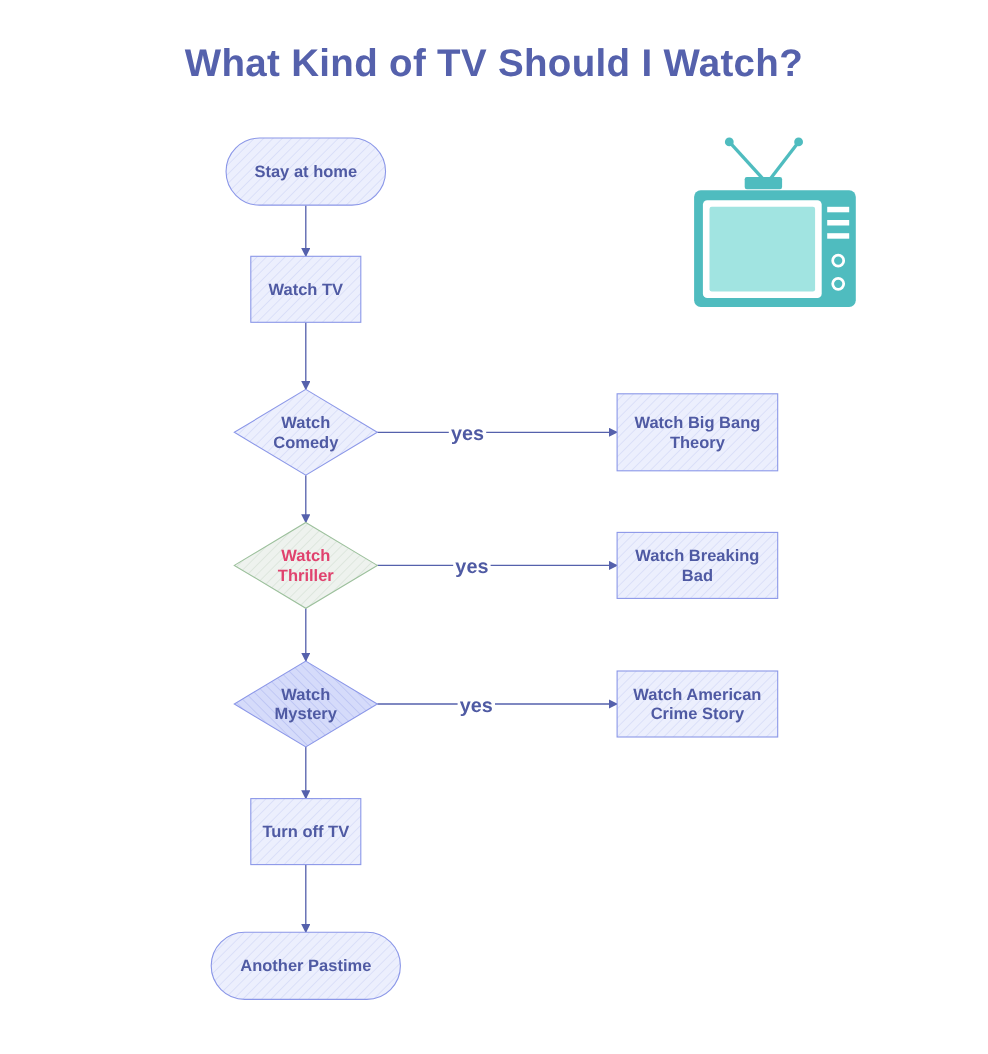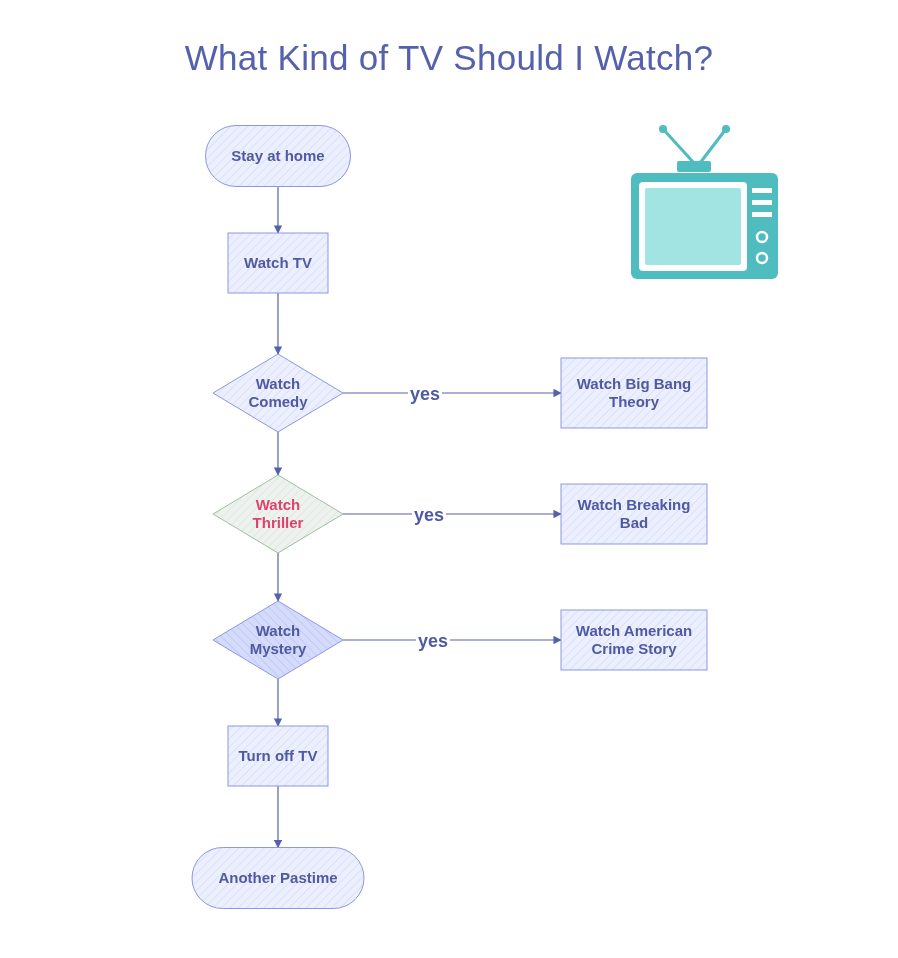--- a/index.html
+++ b/index.html
@@ -1,19 +1,19 @@
 <!DOCTYPE html>
 <html><head>
   <meta charset="utf-8">
   <style>
     html, body { margin: 0; padding: 0; background: #ffffff; }
     body { width: 898px; height: 958px; position: relative; overflow: hidden; font-family: "Liberation Sans", sans-serif; }
     #title {
       position: absolute; left: 0; top: 38px; width: 898px; text-align: center;
-      font-size: 35px; font-weight: normal; color: #5561ac; letter-spacing: 0.3px;
+      font-size: 35px; font-weight: bold; color: #5561ac; letter-spacing: 0.3px;
     }
     svg#diagram { position: absolute; left: 0; top: 0; }
     .node-text { font-family: "Liberation Sans", sans-serif; font-weight: bold; font-size: 15px; fill: #4f5aa3; }
     .edge-label { font-family: "Liberation Sans", sans-serif; font-weight: bold; font-size: 18px; fill: #4f5aa3; }
   </style>
 </head>
 <body>
 
 <div id="title">What Kind of TV Should I Watch?</div>
 

